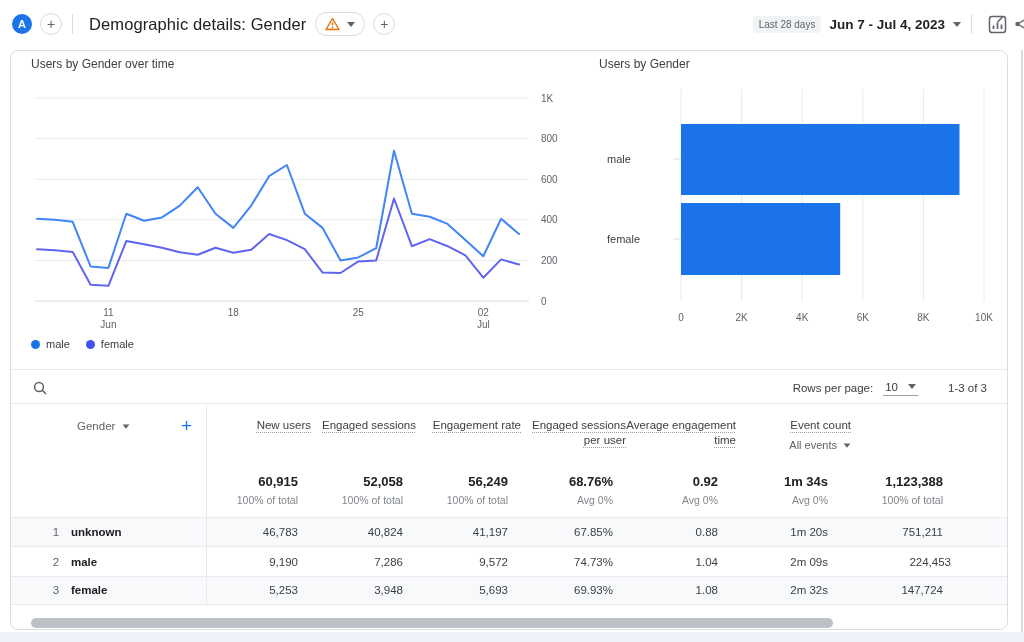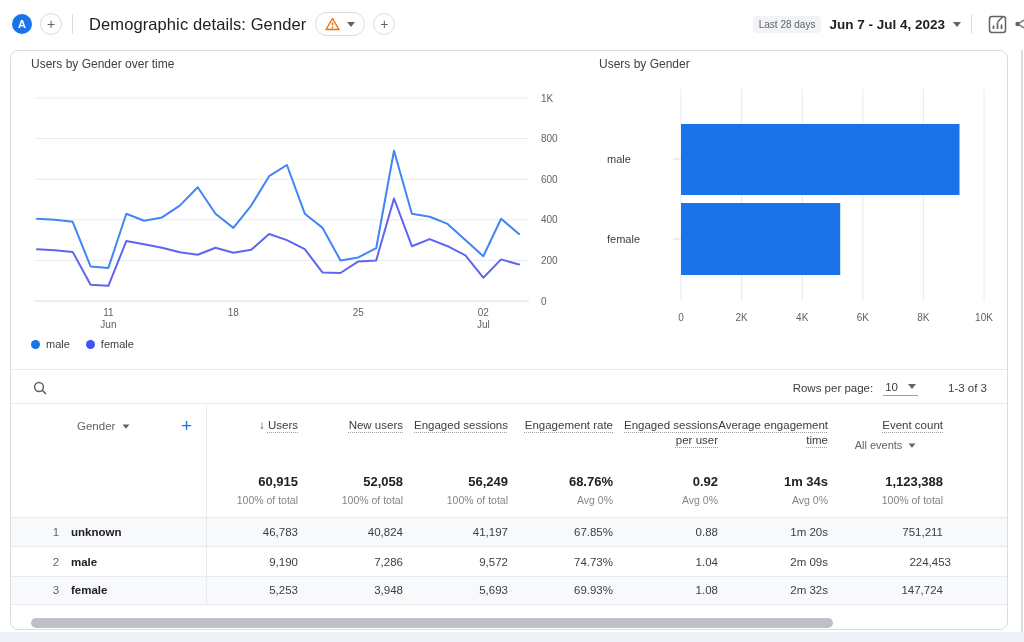--- a/index.html
+++ b/index.html
@@ -43,21 +43,21 @@
   .pagination{margin-left:30px;}
 
   
   .table-wrap{position:absolute;left:0;top:354px;width:1080px;}
   .t-row{display:flex;}
   .t-cell{flex:none;text-align:right;}
   .t-head{height:60px;}
   .t-hcell{padding-top:13px;font-size:11.5px;color:#3c4043;line-height:15px;}
   .h-label{text-decoration:underline;text-decoration-style:dotted;text-decoration-color:#9aa0a6;text-decoration-thickness:1px;text-underline-offset:3px;}
   .sort-arrow{color:#3c4043;margin-right:3px;text-decoration:none;display:inline-block;}
-  .col-filter{margin-top:5px;color:#5f6368;font-size:11px;display:flex;justify-content:center;align-items:center;gap:6px;cursor:pointer;}
+  .col-filter{margin-top:5px;color:#5f6368;font-size:11px;display:flex;justify-content:flex-end;align-items:center;gap:6px;cursor:pointer;}
   .col-filter .caret{border-top-color:#5f6368;transform:scale(.85);}
   .t-dimhead{position:relative;text-align:left;padding:15px 0 0 66px;display:flex;align-items:flex-start;gap:7px;}
   .dim-label{font-size:11.5px;color:#5f6368;}
   .t-dimhead .caret{margin-top:4px;transform:scale(.85);}
   .add-col-btn{position:absolute;right:14px;top:11px;color:#1a73e8;font-size:19px;font-weight:400;cursor:pointer;line-height:1;}
   .t-totals{height:52px;}
   .t-tcell{padding-top:9px;}
   .total-val{font-size:13px;font-weight:600;color:#202124;display:block;line-height:16px;}
   .total-sub{font-size:10.5px;color:#80868b;display:block;margin-top:4px;}
   .t-datarow{height:29.4px;border-top:1px solid #e8eaed;align-items:center;font-size:11.5px;color:#3c4043;}
@@ -207,21 +207,20 @@
 
   <div class="h-divider" style="top:352px;"></div>
 
   <div class="table-wrap">
     <div class="t-row t-head" id="t-head">
         <div class="t-cell t-dimhead" style="width: 195px;">
           <span class="dim-label">Gender</span>
           <span class="caret"></span>
           <span class="add-col-btn">+</span>
         </div>
-        <div class="t-cell t-hcell" style="width: 92px;"><span class="sort-arrow">↓</span><span class="h-label">Users</span></div>
         <div class="t-cell t-hcell" style="width: 105px;"><span class="h-label">New users</span></div>
         <div class="t-cell t-hcell" style="width: 105px;"><span class="h-label">Engaged sessions</span></div>
         <div class="t-cell t-hcell" style="width: 105px;"><span class="h-label">Engagement rate</span></div>
         <div class="t-cell t-hcell" style="width: 105px;"><span class="h-label">Engaged sessions per user</span></div>
         <div class="t-cell t-hcell" style="width: 110px;"><span class="h-label">Average engagement time</span></div>
         <div class="t-cell t-hcell" style="width: 115px;"><span class="h-label">Event count</span><div class="col-filter">
             <span>All events</span>
             <span class="caret"></span>
           </div></div>
         <div class="t-cell t-hcell" style="width: 140px;">

